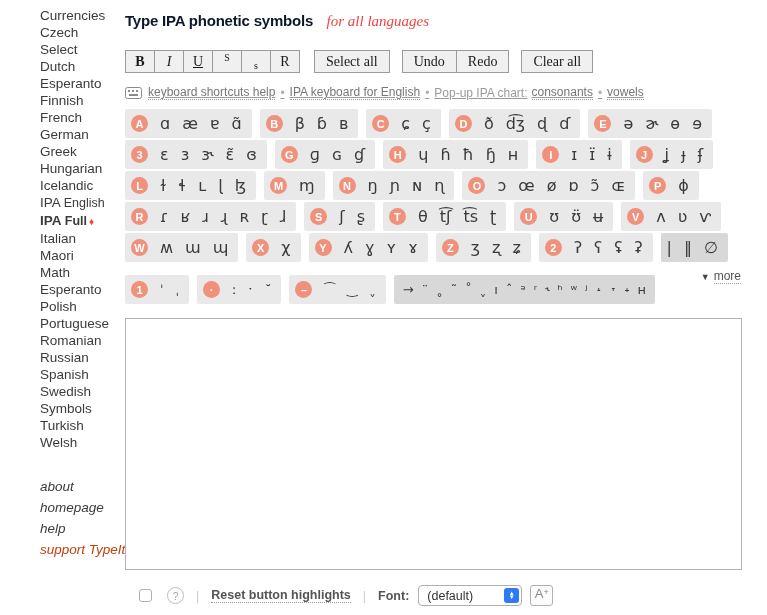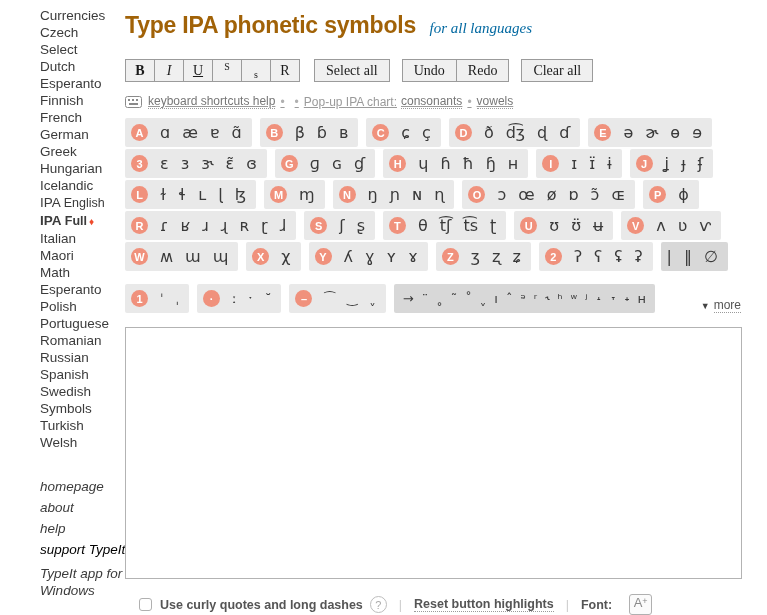--- a/index.html
+++ b/index.html
@@ -9,28 +9,28 @@
 
   
   .sidebar { position:absolute; left:40px; top:7px; width:100px; font-size:13.5px; }
   .lang { line-height:17px; cursor:pointer; white-space:nowrap; }
   .lang .suffix { font-size:12.5px; }
   .lang.ipa-full { font-weight:bold; }
   .lang.ipa-full .suffix { font-weight:bold; }
   .lang .diamond { color:#ee4b2d; font-size:10px; margin-left:2px; }
   .meta { margin-top:25px; }
   .meta-item { font-style:italic; line-height:21px; cursor:pointer; }
-  .meta-item.support { color:#000000; }
+  .meta-item.support { color:#c2410c; }
   .app-link { font-style:italic; line-height:17px; margin-top:5px; cursor:pointer; }
 
   
   .main { position:absolute; left:125px; top:0; width:618px; }
   .title-row { margin-top:12px; white-space:nowrap; }
-  .title { display:inline; font-size:23px; font-weight:bold; color:#a16207; letter-spacing:-0.2px; }
-  .subtitle { display:inline; margin-left:9px; font-family:"Liberation Serif", serif; font-style:italic; font-size:15px; color:#0369a1; }
+  .title { display:inline; font-size:15px; font-weight:bold; color:#0f172a; letter-spacing:-0.2px; }
+  .subtitle { display:inline; margin-left:9px; font-family:"Liberation Serif", serif; font-style:italic; font-size:15px; color:#ef4444; }
 
   
   .toolbar { margin-top:20px; display:flex; align-items:center; font-family:"Liberation Serif", serif; }
   .tbtn { border:1px solid #9b9b9b; background:#f0f0f0; height:23px; display:flex; align-items:center; justify-content:center; font-size:14px; color:#1a1a1a; cursor:pointer; }
   .fmt-group, .pair-group { display:flex; }
   .fmt-group .tbtn { width:30px; }
   .fmt-group .tbtn + .tbtn, .pair-group .tbtn + .tbtn { margin-left:-1px; }
   .tbtn.action { padding:0 11px; }
   .gap14 { width:14px; } .gap12 { width:12px; }
   .fmt-bold { font-weight:bold; }
@@ -48,21 +48,21 @@
   
   .kb { margin-top:9px; position:relative; }
   .krow { display:flex; gap:8px; margin-bottom:2px; align-items:center; }
   .krow-last { margin-top:13px; }
   .group { background:#e9e9e9; border-radius:2px; height:29px; display:flex; align-items:center; padding:0 10px 0 6px; gap:12px; flex:none; }
   .group.dark { background:#d8d8d8; }
   .group.wide { gap:8px; padding:0 9px; }
   .badge { width:17px; height:17px; border-radius:50%; background:#f0917c; color:#fff; font-size:11px; font-weight:bold; display:flex; align-items:center; justify-content:center; flex:none; }
   .key { font-family:"DejaVu Sans", sans-serif; font-size:16px; line-height:1; color:#3a3a3a; cursor:pointer; }
   .key.sm { font-size:13px; }
-  .more-link { position:absolute; right:2px; bottom:1px; font-size:12px; color:#555; cursor:pointer; white-space:nowrap; }
+  .more-link { position:absolute; right:2px; bottom:21px; font-size:12px; color:#555; cursor:pointer; white-space:nowrap; }
   .more-link .tri { font-size:9px; color:#444; margin-right:4px; }
   .more-link .lbl { border-bottom:1px dotted #9a9a9a; }
 
   
   .editor { margin-top:12px; width:617px; height:252px; border:1px solid #b3b3b3; resize:none; outline:none; font-family:"DejaVu Sans", sans-serif; font-size:15px; padding:6px; }
 
   
   .footer { margin-top:11px; display:flex; align-items:center; font-size:12.5px; color:#555; padding-left:14px; white-space:nowrap; }
   .checkbox { width:13px; height:13px; border:1px solid #b0b0b0; border-radius:3px; background:#fff; margin-right:8px; cursor:pointer; flex:none; }
   .bold-label { font-weight:bold; }
@@ -104,26 +104,25 @@
         <div class="lang"><span>Portuguese</span></div>
         <div class="lang"><span>Romanian</span></div>
         <div class="lang"><span>Russian</span></div>
         <div class="lang"><span>Spanish</span></div>
         <div class="lang"><span>Swedish</span></div>
         <div class="lang"><span>Symbols</span></div>
         <div class="lang"><span>Turkish</span></div>
         <div class="lang"><span>Welsh</span></div>
       </div>
     <div class="meta">
+        <div class="meta-item">about</div>
         <div class="meta-item">homepage</div>
-        <div class="meta-item">about</div>
         <div class="meta-item">help</div>
       </div>
     <div class="meta-item support">support TypeIt</div>
-    <div class="app-link">TypeIt app for Windows</div>
   </nav>
 
   <div class="main">
 
     <div class="title-row">
       <h1 class="title">Type IPA phonetic symbols</h1>
       <span class="subtitle">for all languages</span>
     </div>
 
     <div class="toolbar">
@@ -163,20 +162,21 @@
         <svg width="17" height="12" viewBox="0 0 17 12">
           <rect x="0.5" y="0.5" width="16" height="11" rx="2" fill="none" stroke="#8a8a8a"></rect>
           <rect x="3" y="3" width="2" height="2" fill="#8a8a8a"></rect>
             <rect x="7" y="3" width="2" height="2" fill="#8a8a8a"></rect>
             <rect x="11" y="3" width="2" height="2" fill="#8a8a8a"></rect>
           <rect x="4" y="7" width="9" height="2" fill="#8a8a8a"></rect>
         </svg>
       </span>
       <span class="hlink">keyboard shortcuts help</span>
       <span class="bullet">•</span>
+      <span class="hlink">IPA keyboard for English</span>
       <span class="bullet">•</span>
       <span>Pop-up IPA chart:</span>
       <span style="width:4px"></span>
       <span class="hlink">consonants</span>
       <span class="bullet">•</span>
       <span class="hlink">vowels</span>
     </div>
 
     <div class="kb">
       <div>
@@ -399,26 +399,32 @@
         </div>
       <div class="more-link">
         <span class="tri">▼</span><span class="lbl">more</span>
       </div>
     </div>
 
     <textarea class="editor" value="" style=""></textarea>
 
     <div class="footer">
       <span class="checkbox"></span>
-      <span class="bold-label">Use curly quotes and long dashes</span>
       <span class="qmark">?</span>
       <span class="divider">|</span>
       <span class="reset">Reset button highlights</span>
       <span class="divider">|</span>
       <span class="font-label">Font:</span>
+      <span class="select">
+        <span>(default)</span>
+        <span class="stepper">
+            <span>▲</span>
+            <span>▼</span>
+          </span>
+      </span>
       <span class="fontsize-btn">
         <span>A</span>
           <span class="plus">+</span>
       </span>
     </div>
 
   </div>
 </div>
 
 </body></html>

